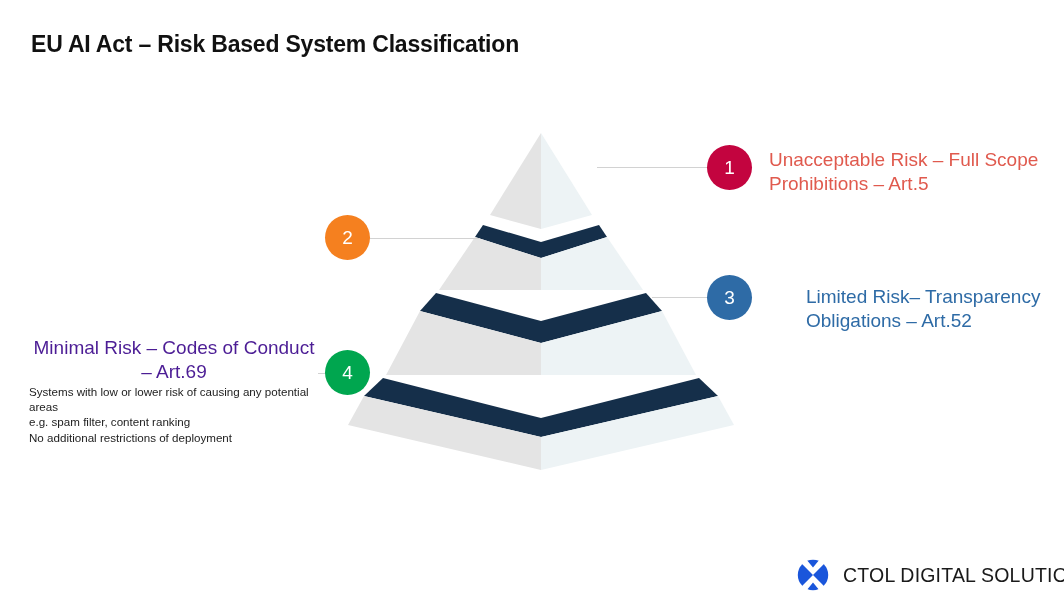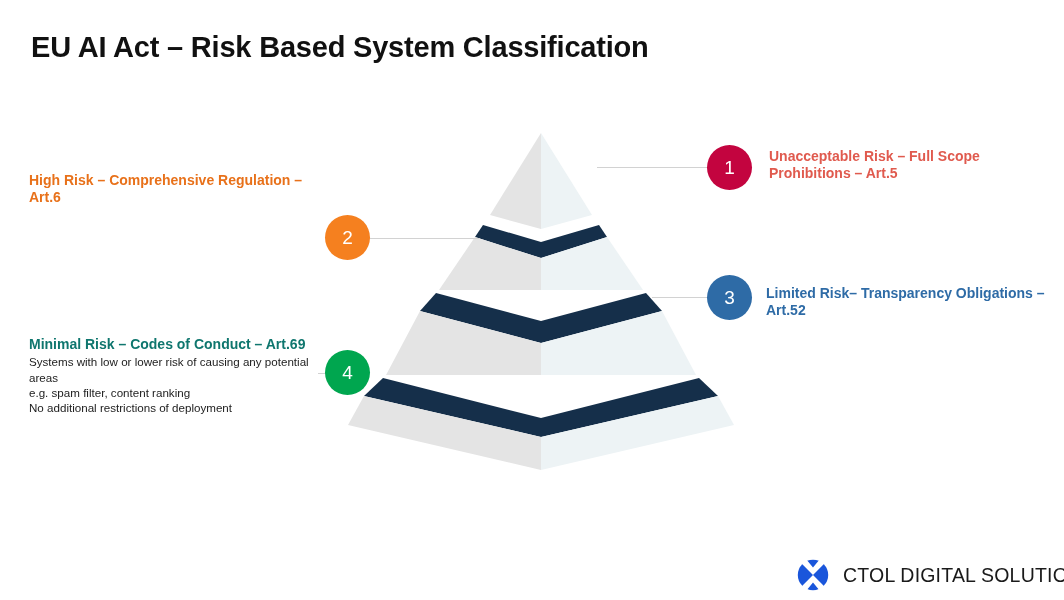--- a/index.html
+++ b/index.html
@@ -21,21 +21,21 @@
     height: 600px;
     background: #ffffff;
   }
 
   
   .slide-title {
     position: absolute;
     left: 31px;
     top: 31px;
     width: 900px;
-    font-size: 29px;
+    font-size: 23px;
     font-weight: bold;
     color: #111111;
     letter-spacing: -0.2px;
     white-space: nowrap;
   }
 
   
   .pyramid {
     position: absolute;
     left: 340px;
@@ -77,44 +77,44 @@
   .badge-1 { left: 707px; top: 145px; background: #c3043f; }
   .badge-2 { left: 325px; top: 215px; background: #f5801f; }
   .badge-3 { left: 707px; top: 275px; background: #2e6ba6; }
   .badge-4 { left: 325px; top: 350px; background: #00a64f; }
 
   
   .block {
     position: absolute;
   }
   .block-heading {
-    font-size: 14px;
+    font-size: 19px;
     line-height: 1.24;
     margin: 0 0 1px 0;
-    font-weight: bold;
+    font-weight: normal;
   }
   .block-body {
     font-size: 11.6px;
     line-height: 1.31;
     color: #1c1c1c;
     margin: 0;
     white-space: pre-line;
   }
 
   .block-1 { left: 769px; top: 148px; width: 292px; }
   .block-1 .block-heading { color: #e05a4e; }
 
   .block-2 { left: 29px; top: 172px; width: 300px; }
   .block-2 .block-heading { color: #e8711a; }
 
   .block-3 { left: 766px; top: 285px; width: 294px; }
-  .block-3 .block-heading { color: #2e6ba6; }
+  .block-3 .block-heading { color: #2e6ba6; margin-left: 40px; }
 
   .block-4 { left: 29px; top: 336px; width: 290px; }
-  .block-4 .block-heading { color: #0f766e; }
+  .block-4 .block-heading { color: #4c1d95; text-align: center; }
 
   
   .footer-logo {
     position: absolute;
     left: 794px;
     top: 556px;
     display: flex;
     align-items: center;
     gap: 11px;
   }
@@ -193,21 +193,20 @@
   </div>
   <div class="badge badge-4">
     <span>4</span>
   </div>
 
   <div class="block block-1">
     <div class="block-heading">Unacceptable Risk – Full Scope Prohibitions – Art.5</div>
   </div>
 
   <div class="block block-2">
-    <div class="block-heading">High Risk – Comprehensive Regulation – Art.6</div>
   </div>
 
   <div class="block block-3">
     <div class="block-heading">Limited Risk– Transparency Obligations – Art.52</div>
   </div>
 
   <div class="block block-4">
     <div class="block-heading">Minimal Risk – Codes of Conduct – Art.69</div>
     <div class="block-body">Systems with low or lower risk of causing any potential areas
 e.g. spam filter, content ranking

